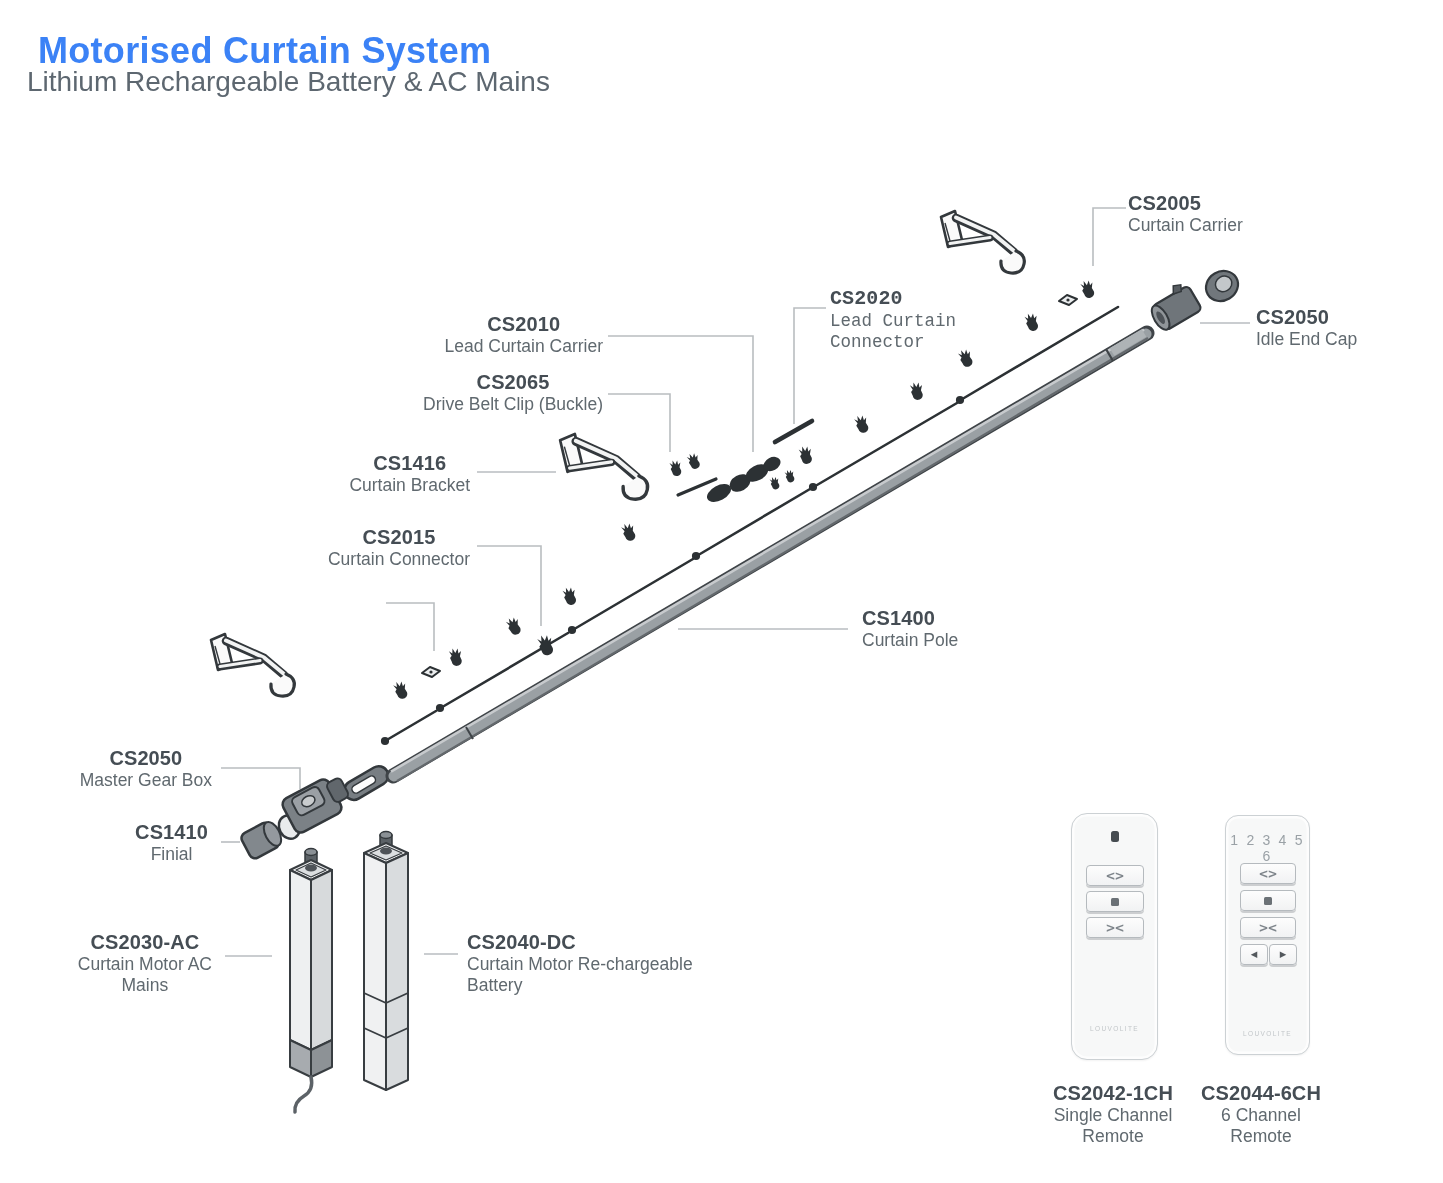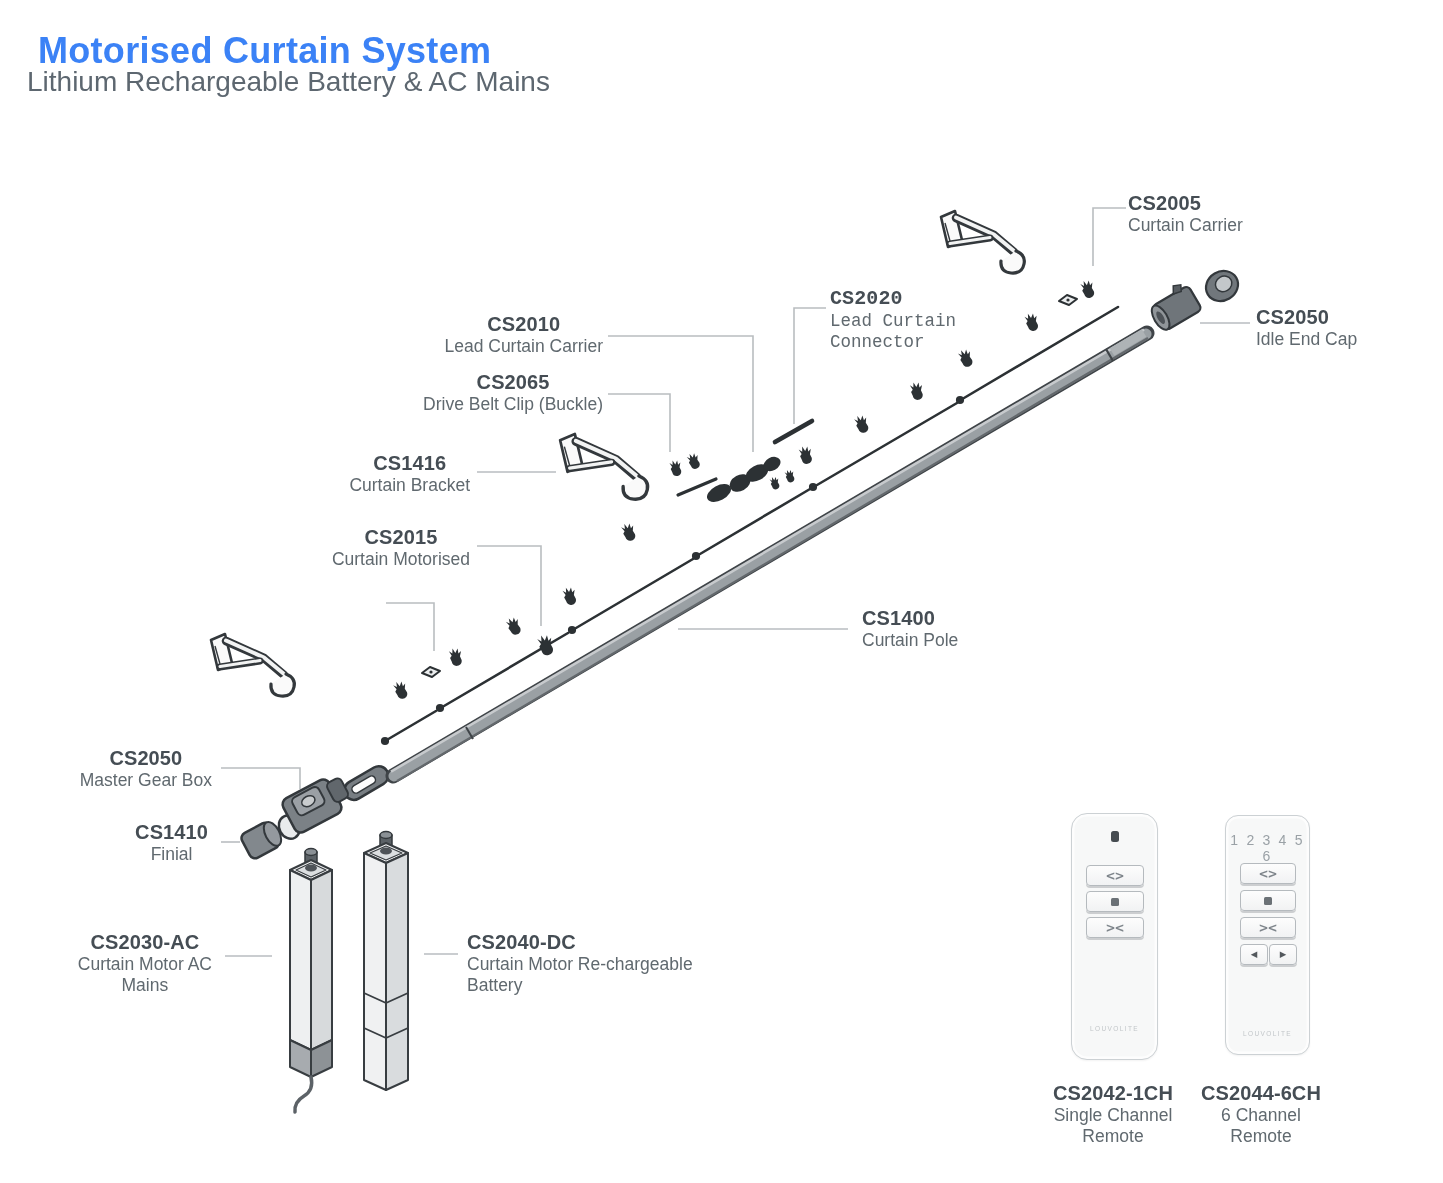--- a/index.html
+++ b/index.html
@@ -214,21 +214,21 @@
   <div class="plabel" style="left:1256px;top:306px;">
     <div class="pcode">CS2050</div>
     <div class="pname">Idle End Cap</div>
   </div>
   <div class="plabel ar" style="right:973px;top:452px;">
     <div class="pcode">CS1416</div>
     <div class="pname">Curtain Bracket</div>
   </div>
   <div class="plabel ar" style="right:973px;top:526px;">
     <div class="pcode">CS2015</div>
-    <div class="pname">Curtain Motorised</div>
+    <div class="pname">Curtain Connector</div>
   </div>
   <div class="plabel" style="left:862px;top:607px;">
     <div class="pcode">CS1400</div>
     <div class="pname">Curtain Pole</div>
   </div>
   <div class="plabel ar" style="right:1231px;top:747px;">
     <div class="pcode">CS2050</div>
     <div class="pname">Master Gear Box</div>
   </div>
   <div class="plabel ar" style="right:1235px;top:821px;">

